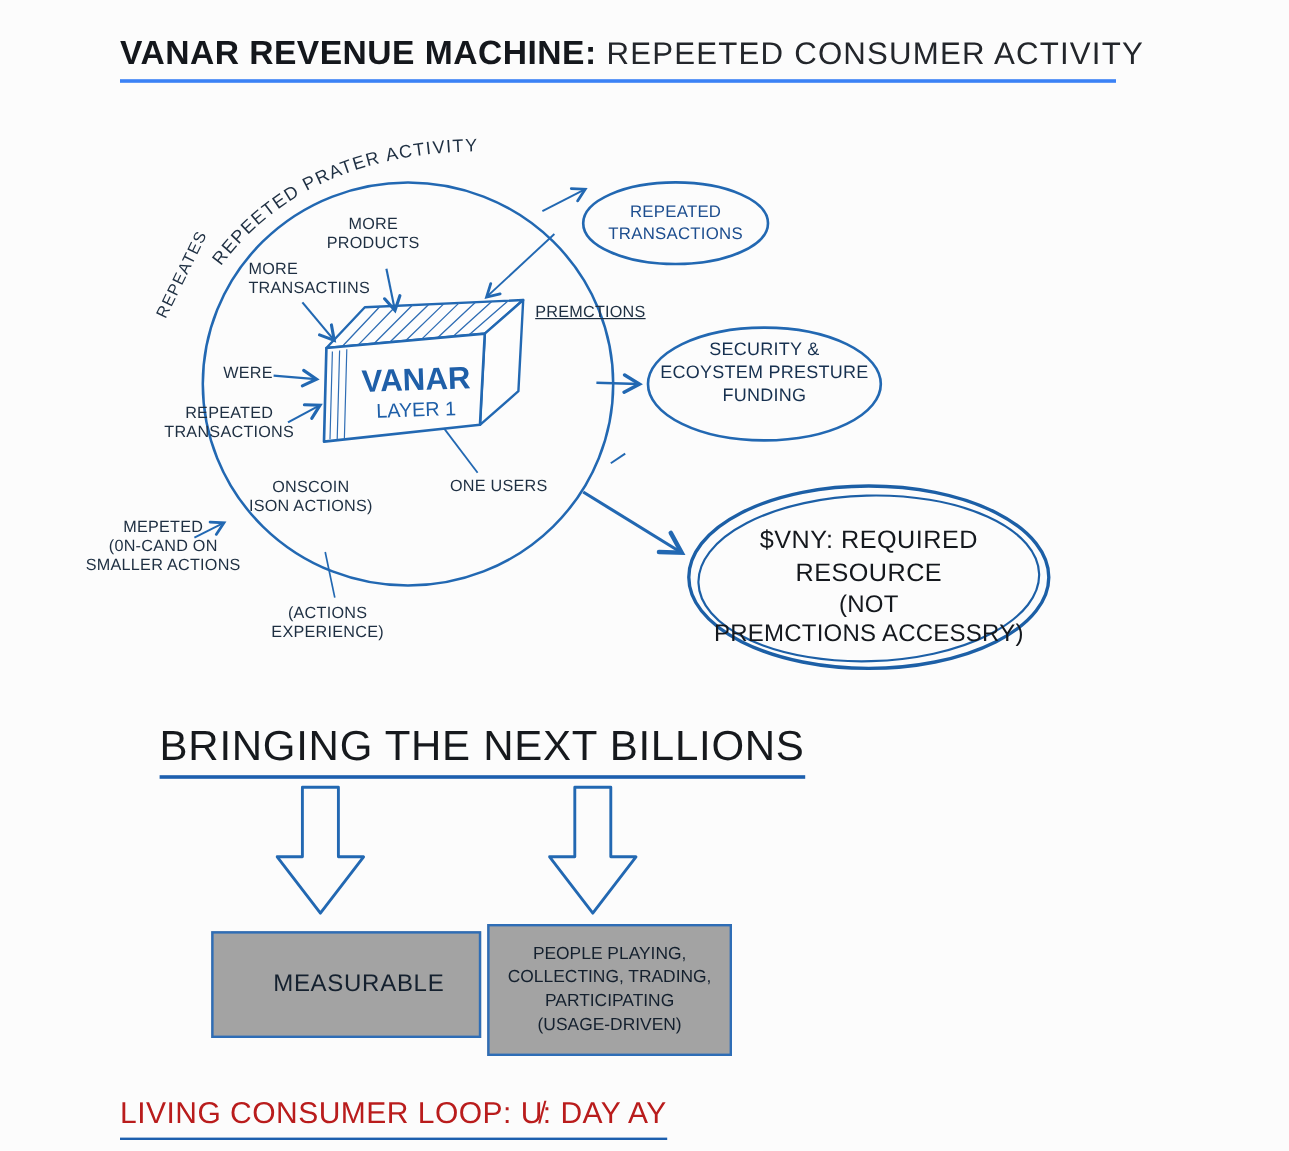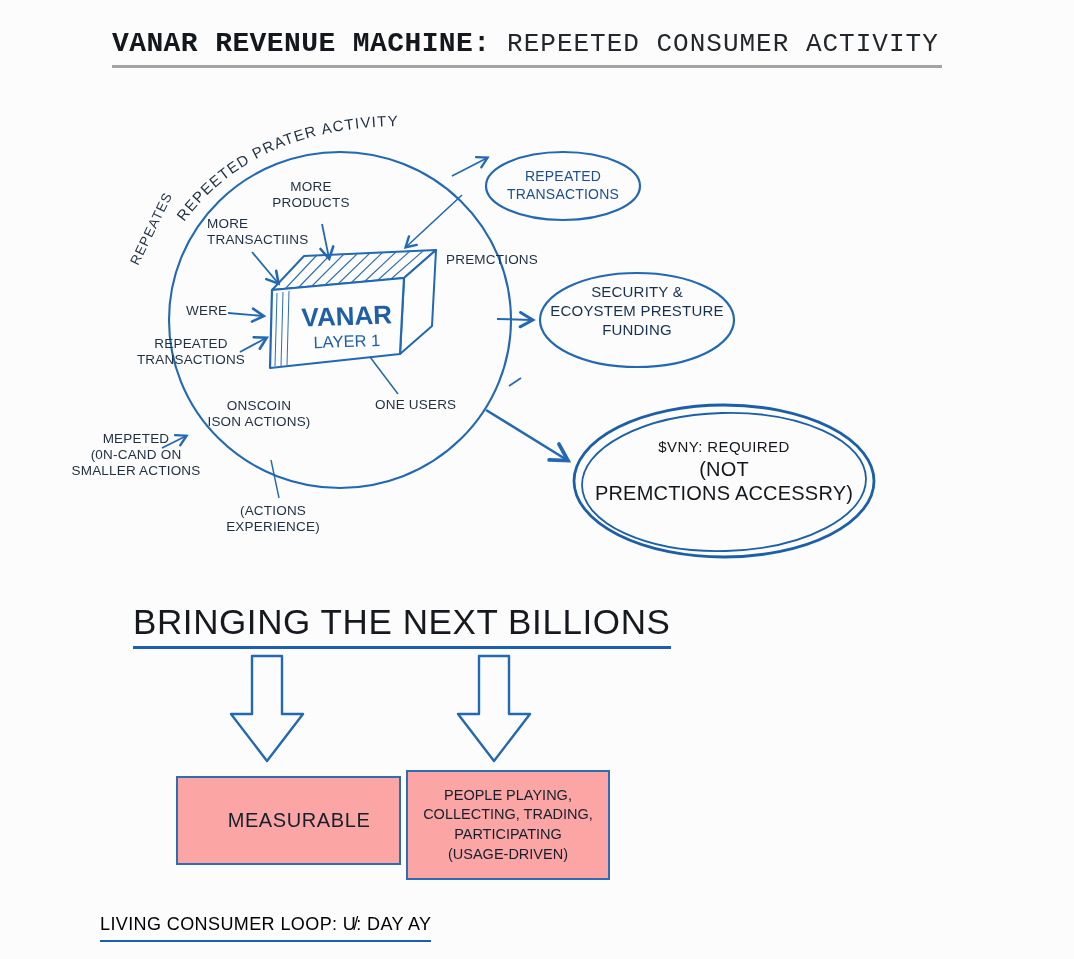--- a/index.html
+++ b/index.html
@@ -15,56 +15,55 @@
     position:absolute;
     color:#1e2f42;
     font-size:13.5px;
     line-height:1.2;
     letter-spacing:0.2px;
     white-space:nowrap;
     font-weight:500;
   }
   .centered{transform:translateX(-50%);text-align:center;}
   .title{
-    position:absolute;left:112px;top:28px;
+    position:absolute;left:100px;top:28px;
     padding-bottom:6px;
-    border-bottom:3px solid #a3a3a3;
+    border-bottom:3px solid #3b82f6;
     width:830px;
     color:#14171c;
     white-space:nowrap;
-    font-family:Liberation Mono, monospace;
   }
   .title .strong{font-size:28px;font-weight:bold;letter-spacing:0.4px;}
   .title .light{font-size:26px;font-weight:normal;letter-spacing:1px;color:#23262b;}
   .ellipse-text{line-height:1.25;}
   .e1-text{color:#1d4e8f;font-size:14px;}
   .e2-text{color:#16304f;font-size:15px;}
   .e3-text{color:#14181d;top:437px;}
-  .e3-big{font-size:15px;line-height:1.3;letter-spacing:0.4px;}
+  .e3-big{font-size:21px;line-height:1.3;letter-spacing:0.4px;}
   .e3-small{font-size:20px;line-height:1.22;}
   .h2{
     position:absolute;left:133px;top:602px;
     font-size:35px;font-weight:400;color:#16191d;
     letter-spacing:0.6px;
     padding-bottom:4px;border-bottom:3px solid #1d5fae;
     white-space:nowrap;
   }
   .outbox{
     position:absolute;
     border:2px solid #2e6db6;
-    background:#fca5a5;
+    background:#a3a3a3;
     display:flex;flex-direction:column;
     align-items:center;justify-content:center;
     color:#14202e;text-align:center;
   }
   .box-measurable{left:176px;top:776px;width:200px;height:85px;font-size:20px;letter-spacing:0.6px;padding-left:21px;}
   .box-people{left:406px;top:770px;width:200px;height:106px;font-size:14.5px;line-height:1.35;}
   .footer{
     position:absolute;left:100px;top:914px;
-    font-size:18px;color:#000000;letter-spacing:0.4px;
+    font-size:25px;color:#b91c1c;letter-spacing:0.4px;
     padding-bottom:5px;border-bottom:2.5px solid #1d5fae;
     white-space:nowrap;
   }
 </style>
 </head>
 <body>
 
 <div id="stage">
 
   <div class="title">
@@ -140,21 +139,21 @@
     <div>TRANSACTIONS</div>
   </div>
 
   <div class="label centered" style="left:259px;top:398px;">
     <div>ONSCOIN</div>
     <div>ISON ACTIONS)</div>
   </div>
 
   <div class="label" style="left:375px;top:397px;text-align:center;">ONE USERS</div>
 
-  <div class="label" style="left:446px;top:252px;">PREMCTIONS</div>
+  <div class="label" style="left:446px;top:252px;text-decoration:underline;">PREMCTIONS</div>
 
   <div class="label centered" style="left:136px;top:431px;">
     <div>MEPETED</div>
     <div>(0N-CAND ON</div>
     <div>SMALLER ACTIONS</div>
   </div>
 
   <div class="label centered" style="left:273px;top:503px;">
     <div>(ACTIONS</div>
     <div>EXPERIENCE)</div>
@@ -166,20 +165,21 @@
   </div>
 
   <div class="label centered ellipse-text e2-text" style="left:637px;top:283px;">
     <div>SECURITY &amp;</div>
     <div>ECOYSTEM PRESTURE</div>
     <div>FUNDING</div>
   </div>
 
   <div class="label centered ellipse-text e3-text" style="left:724px;">
     <div class="e3-big">$VNY: REQUIRED</div>
+    <div class="e3-big">RESOURCE</div>
     <div class="e3-small">(NOT</div>
     <div class="e3-small">PREMCTIONS ACCESSRY)</div>
   </div>
 
   <div class="h2">BRINGING THE NEXT BILLIONS</div>
 
   <div class="outbox box-measurable">
     <div>MEASURABLE</div>
   </div>
 

